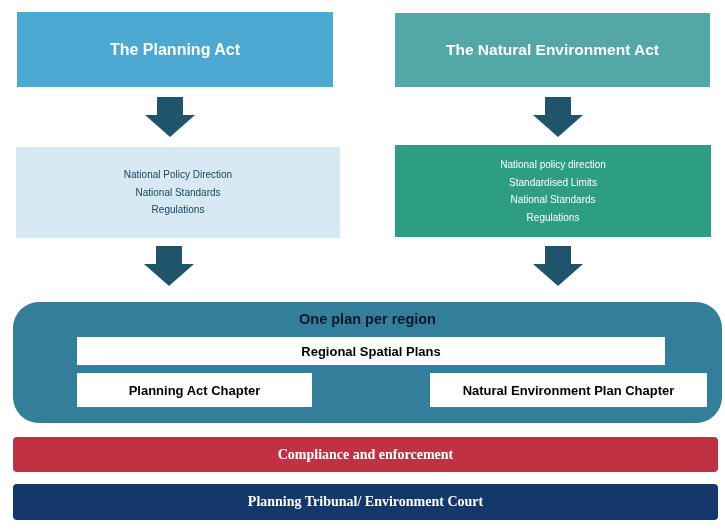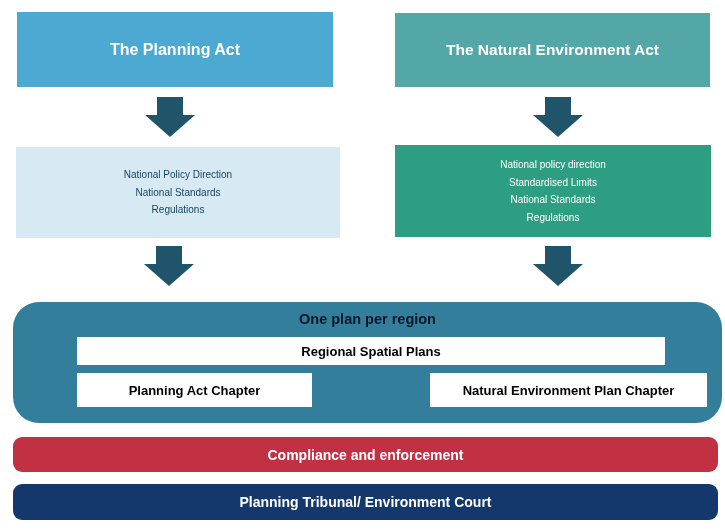--- a/index.html
+++ b/index.html
@@ -95,28 +95,29 @@
   }
   #rsp-box        { left: 64px;  top: 35px; width: 588px; height: 28px; }
   #chapter-left   { left: 64px;  top: 71px; width: 235px; height: 34px; }
   #chapter-right  { left: 375px; top: 71px; width: 277px; height: 34px; margin-left: 42px; }
 
   
   .bar {
     position: absolute;
     left: 13px;
     width: 705px;
-    border-radius: 9px;
+    border-radius: 4px;
     color: #ffffff;
     font-weight: bold;
     font-size: 14px;
     display: flex;
     align-items: center;
     justify-content: center;
     text-align: center;
+    font-family: Liberation Serif, serif;
   }
   #bar-compliance { top: 437px; height: 35px; background: #C23143; }
   #bar-tribunal   { top: 484px; height: 36px; background: #14386B; }
 </style>
 </head>
 <body>
 
 <div id="canvas">
 
   <div class="box act-box" id="act-planning">

